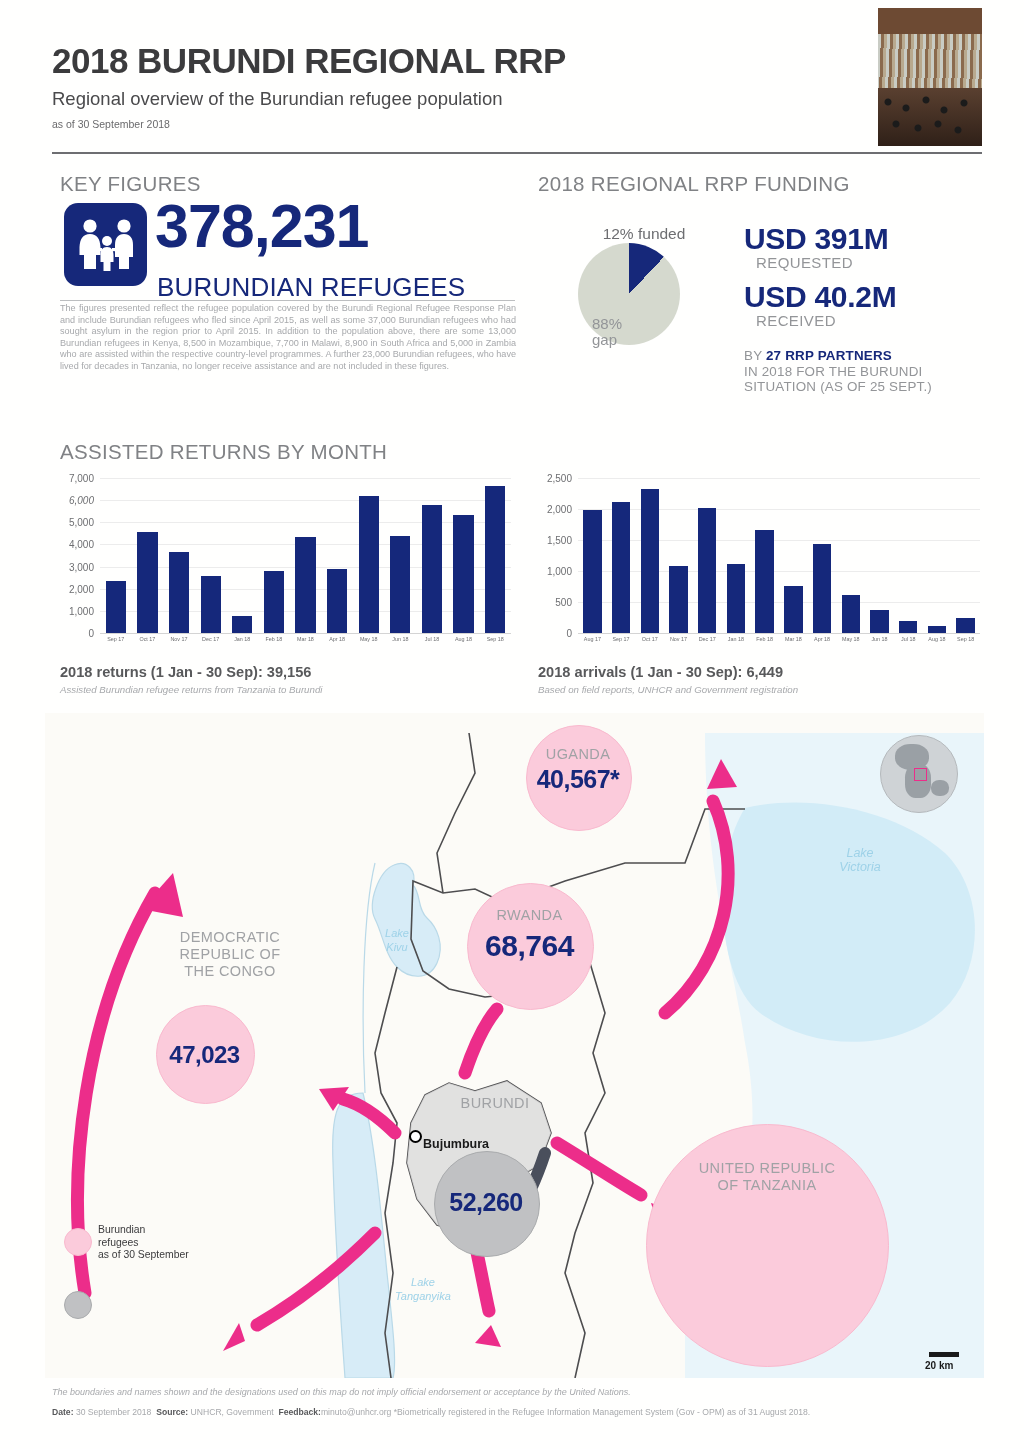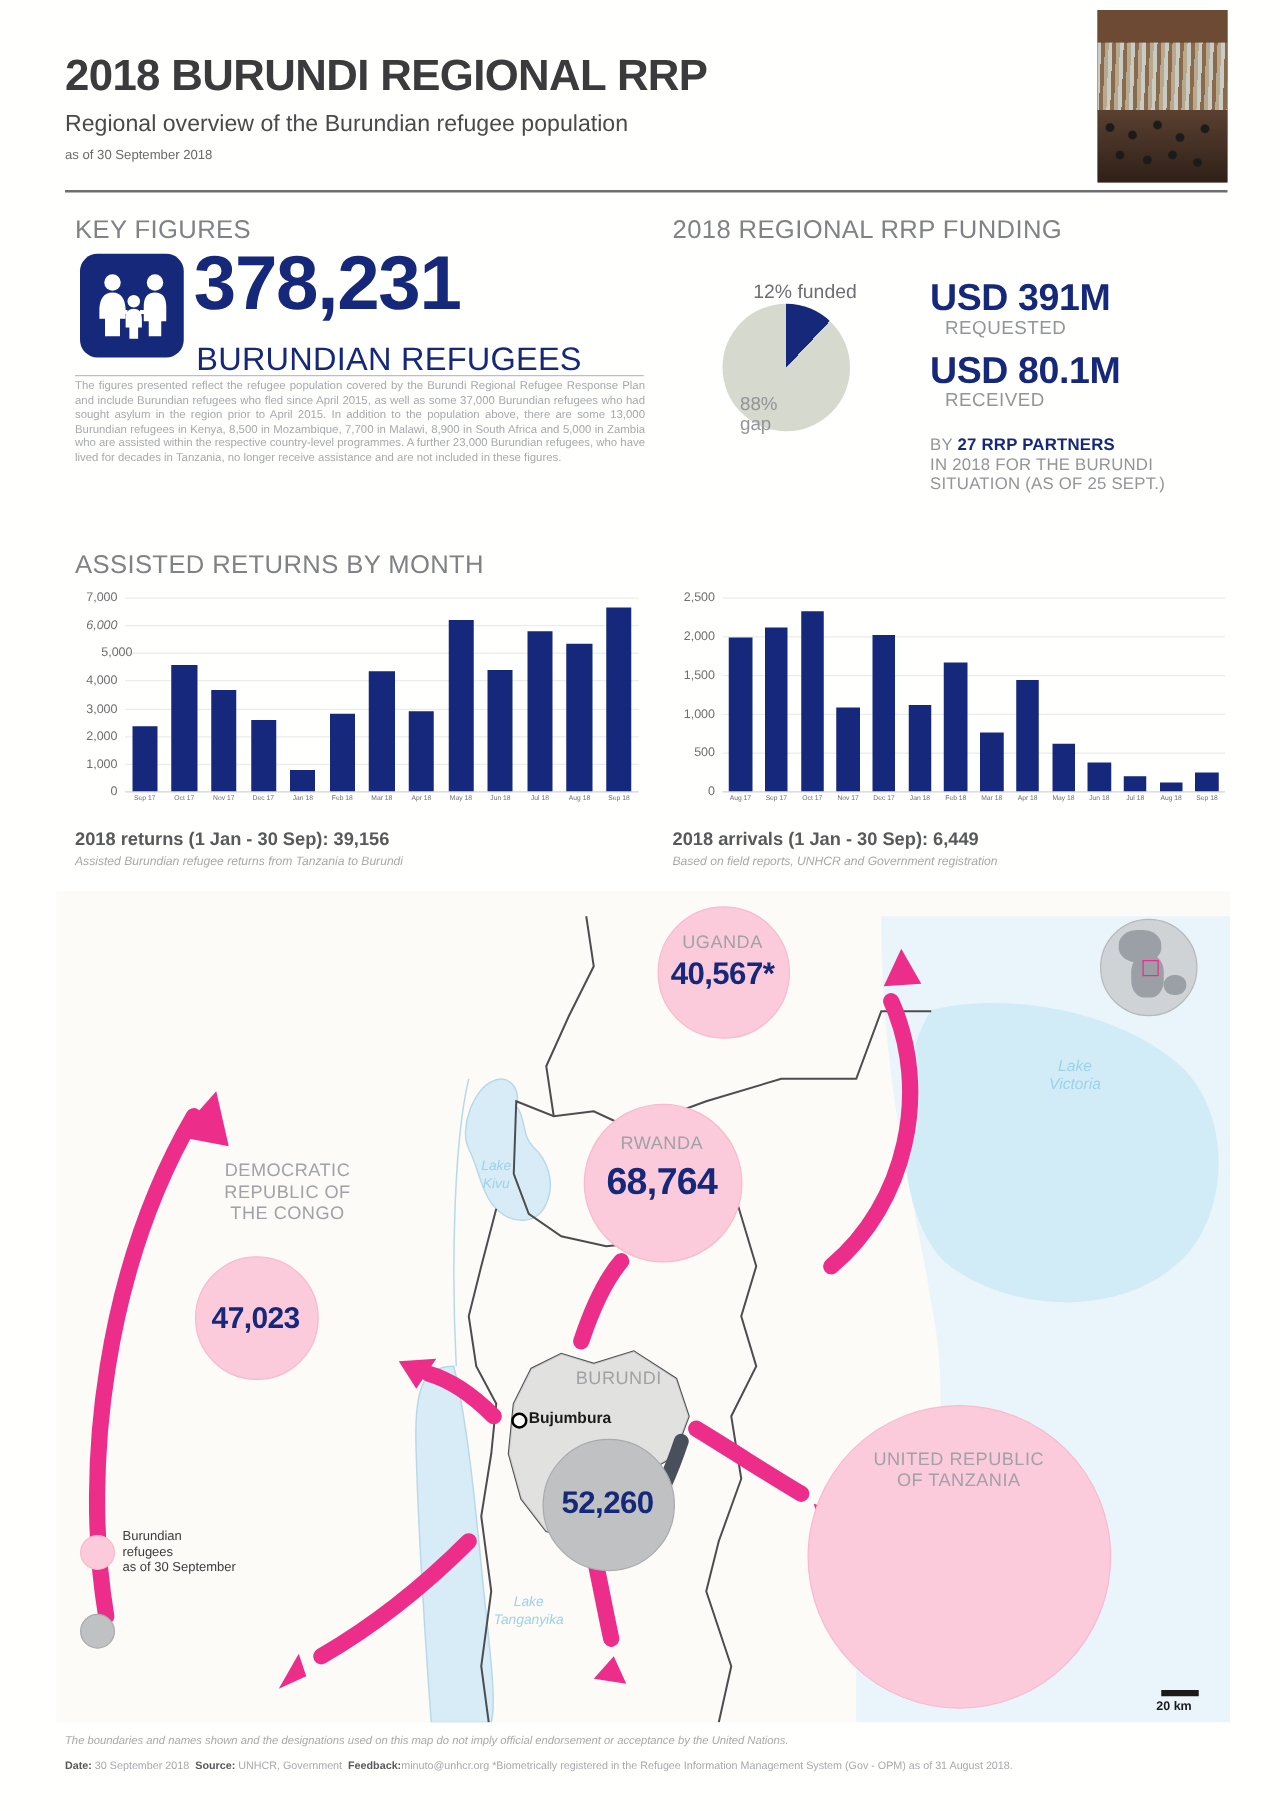--- a/index.html
+++ b/index.html
@@ -103,21 +103,21 @@
 
   
   .mapbox{position:absolute;left:45px;top:713px;width:939px;height:665px;background:#fcfbf7;overflow:hidden;}
   .circle{position:absolute;border-radius:50%;}
   .c-pink{background:#fbcbdb;border:1.5px solid #f9b9ce;}
   .c-grey{background:#c0c1c3;border:1.5px solid #a9abad;}
   .c-label{position:absolute;text-align:center;color:#a0a2a5;font-size:14.5px;letter-spacing:0.4px;line-height:17px;}
   .c-num{position:absolute;text-align:center;color:#16287a;font-weight:bold;letter-spacing:-0.5px;}
   .lake-lab{position:absolute;font-style:italic;color:#9ed2e8;font-size:12.5px;line-height:14px;text-align:center;}
   .city-dot{position:absolute;width:9px;height:9px;border-radius:50%;background:#fff;border:2.5px solid #000;}
-  .city-name{position:absolute;font-size:12.5px;font-weight:bold;color:#1a1a1a;}
+  .city-name{position:absolute;font-size:12.5px;font-weight:bold;color:#1a1a1a;margin-top:10px;}
   .globe{position:absolute;left:880px;top:735px;width:76px;height:76px;border-radius:50%;
     background:#cfd3d6;border:1px solid #b5b9bc;overflow:hidden;}
   .globe-land{position:absolute;background:#9aa0a5;border-radius:45%;}
   .globe-box{position:absolute;left:33px;top:32px;width:11px;height:11px;border:1.6px solid #ec2d8a;}
   .scalebar{position:absolute;left:929px;top:1352px;width:30px;height:5px;background:#1a1a1a;}
   .scaletxt{position:absolute;left:925px;top:1360px;font-size:10px;font-weight:bold;color:#1a1a1a;}
 
   .legend-c{position:absolute;border-radius:50%;}
   .legend-t{position:absolute;font-size:10.4px;color:#3b3b3d;line-height:12.6px;}
 
@@ -169,38 +169,38 @@
   <div class="pie-wrap">
     <div class="pie" id="fundingPie" style="background: conic-gradient(rgb(22, 40, 122) 0deg, rgb(22, 40, 122) 43.2deg, rgb(213, 217, 206) 43.2deg, rgb(213, 217, 206) 360deg);"></div>
   </div>
   <div class="pct-gap">
     <span>88%</span><br>
     <span>gap</span>
   </div>
 
   <div class="f-num" style="left:744px;top:222px;">USD 391M</div>
   <div class="f-lab" style="left:745px;top:254px;">REQUESTED</div>
-  <div class="f-num" style="left:744px;top:280px;">USD 80.1M</div>
+  <div class="f-num" style="left:744px;top:280px;">USD 40.2M</div>
   <div class="f-lab" style="left:745px;top:312px;">RECEIVED</div>
   <div class="f-note"><span>BY </span><b>27 RRP PARTNERS</b><br><span>IN 2018 FOR THE BURUNDI SITUATION (AS OF 25 SEPT.)</span></div>
 
   <div class="sec-h chart-h-l">ASSISTED RETURNS BY MONTH</div>
   <div class="chart" id="chart0" style="left:60px;top:472px;width:455px;height:175px;">
       <div class="gridline" style="left: 40px; top: 161px; width: 411px; background: rgb(212, 212, 212);"></div>
       <div class="ytick" style="left: 0px; top: 156px; width: 34px;">0</div>
       <div class="gridline" style="left: 40px; top: 138.857px; width: 411px;"></div>
       <div class="ytick" style="left: 0px; top: 133.857px; width: 34px;">1,000</div>
       <div class="gridline" style="left: 40px; top: 116.714px; width: 411px;"></div>
       <div class="ytick" style="left: 0px; top: 111.714px; width: 34px;">2,000</div>
       <div class="gridline" style="left: 40px; top: 94.5714px; width: 411px;"></div>
       <div class="ytick" style="left: 0px; top: 89.5714px; width: 34px;">3,000</div>
       <div class="gridline" style="left: 40px; top: 72.4286px; width: 411px;"></div>
       <div class="ytick" style="left: 0px; top: 67.4286px; width: 34px;">4,000</div>
       <div class="gridline" style="left: 40px; top: 50.2857px; width: 411px;"></div>
-      <div class="ytick" style="left: 12px; top: 45.2857px; width: 34px;">5,000</div>
+      <div class="ytick" style="left: 0px; top: 45.2857px; width: 34px;">5,000</div>
       <div class="gridline" style="left: 40px; top: 28.1429px; width: 411px;"></div>
       <div class="ytick" style="left: 0px; top: 23.1429px; width: 34px; font-style: italic;">6,000</div>
       <div class="gridline" style="left: 40px; top: 6px; width: 411px;"></div>
       <div class="ytick" style="left: 0px; top: 1px; width: 34px;">7,000</div>
       <div class="bar" title="Sep 17: 2350" style="left: 45.6908px; width: 20.2338px; height: 52.0357px; top: 108.964px; background: rgb(21, 40, 123);"></div>
       <div class="xtick" style="left: 40px; width: 31.6154px; top: 164px;">Sep 17</div>
       <div class="bar" title="Oct 17: 4550" style="left: 77.3062px; width: 20.2338px; height: 100.75px; top: 60.25px; background: rgb(21, 40, 123);"></div>
       <div class="xtick" style="left: 71.6154px; width: 31.6154px; top: 164px;">Oct 17</div>
       <div class="bar" title="Nov 17: 3670" style="left: 108.922px; width: 20.2338px; height: 81.2643px; top: 79.7357px; background: rgb(21, 40, 123);"></div>
       <div class="xtick" style="left: 103.231px; width: 31.6154px; top: 164px;">Nov 17</div>

